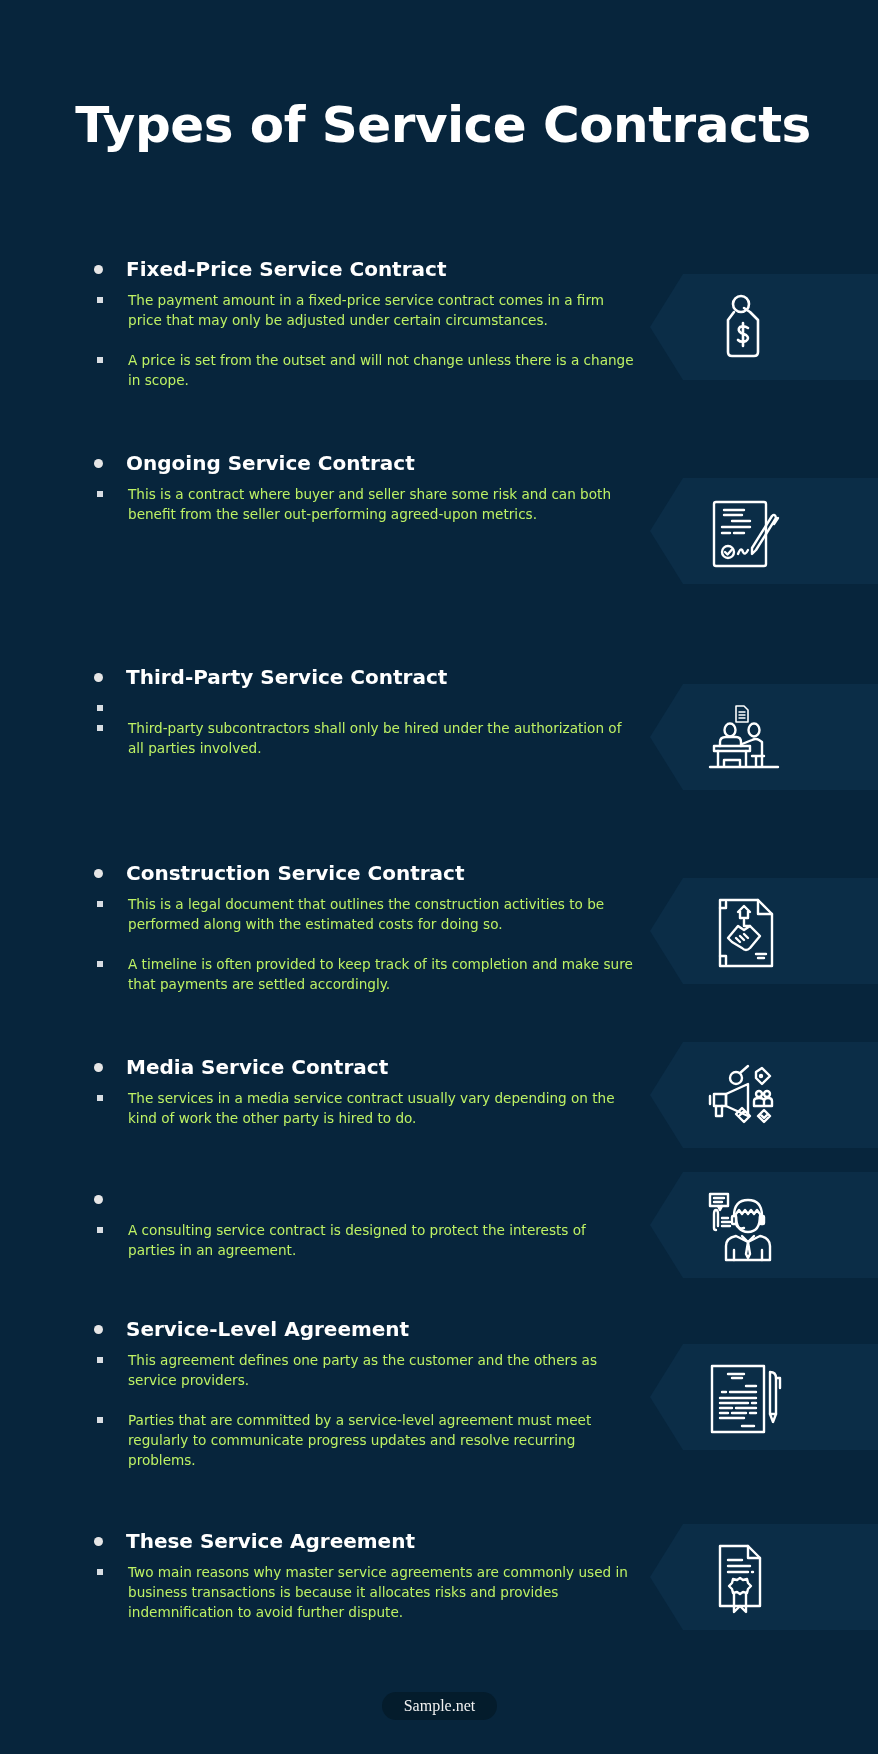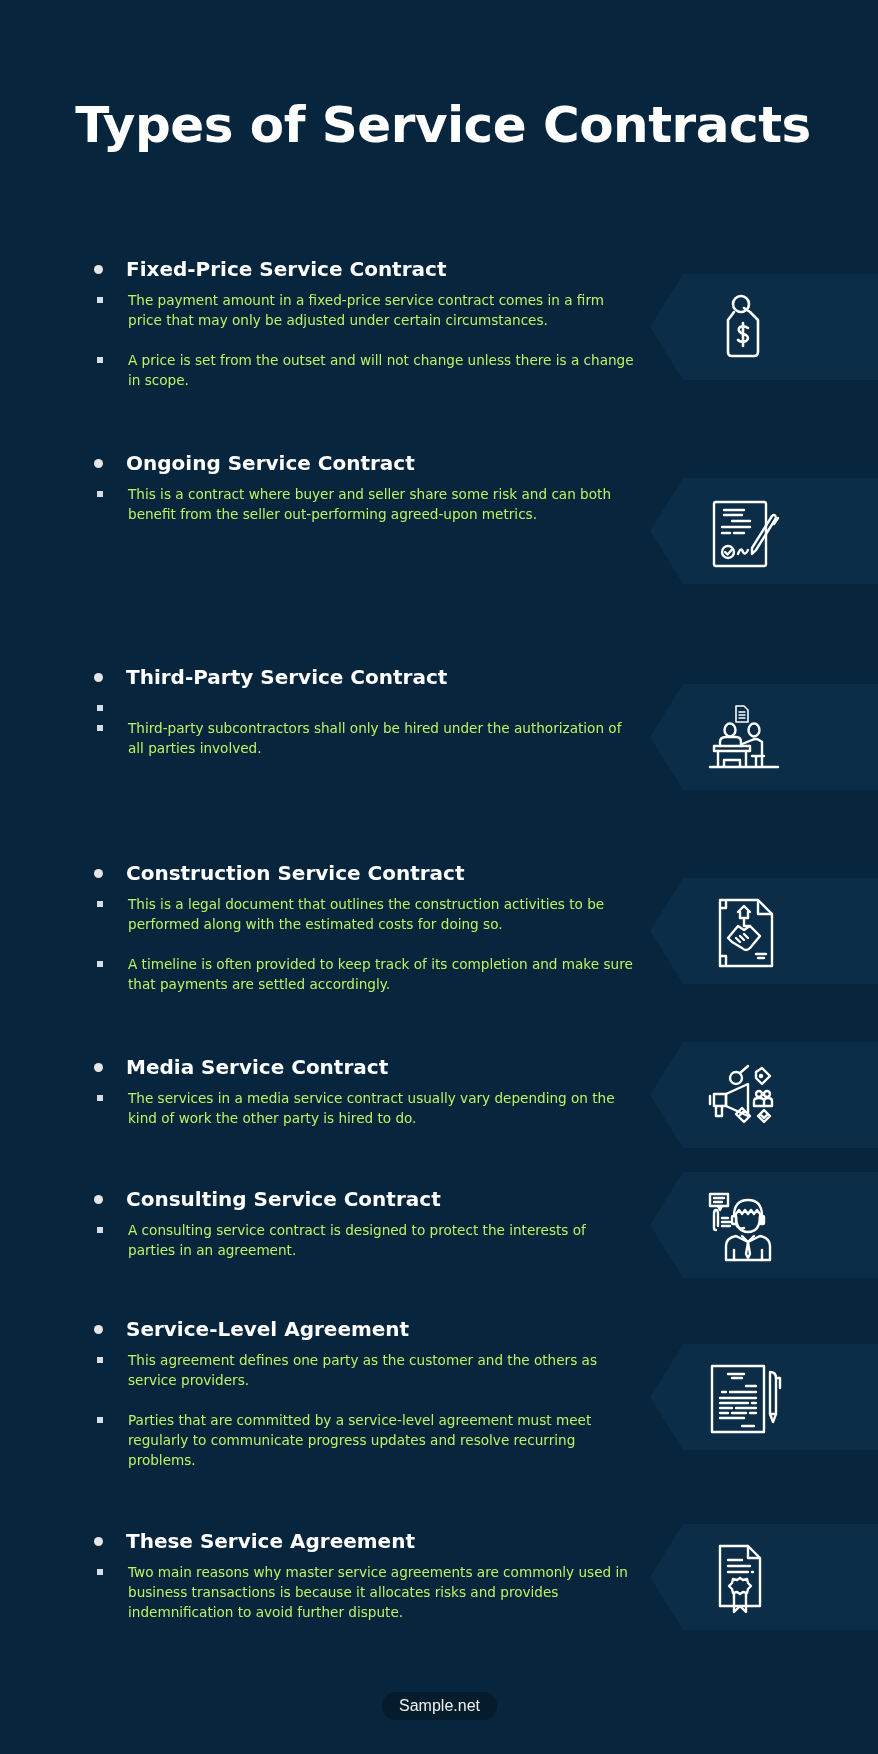--- a/index.html
+++ b/index.html
@@ -27,21 +27,21 @@
     .panel {
       position: absolute; left: 650px; width: 228px; height: 106px;
       background: #0b2d47;
       clip-path: polygon(33px 0, 228px 0, 228px 106px, 33px 106px, 0 53px);
     }
     .panel svg { position: absolute; left: 56px; top: 16px; width: 76px; height: 76px; }
     .footer {
       position: absolute; left: 382px; top: 1692px; width: 115px; height: 28px;
       border-radius: 14px; background: #041c2c;
       display: flex; align-items: center; justify-content: center;
-      font-family: Liberation Sans, sans-serif; font-size: 16px; color: #f2f2f2;
+      font-family: Liberation Serif, serif; font-size: 16px; color: #f2f2f2;
     }
   </style>
 </head>
 <body>
 
 <h1 class="title">Types of Service Contracts</h1>
 
 <div class="section" style="top:256px;">
   <div class="sec-head">
     <span class="dot"></span>
@@ -152,21 +152,20 @@
       <circle cx="61" cy="36" r="3"></circle>
     <path d="M48 48 V43 Q48 40 53 40 Q58 40 58 43 V48 Z M58 48 V43 Q58 40 62 40 Q66 40 66 43 V48 Z"></path>
     <path d="M30 56 L36 50 L44 58 L38 64 Z M34 57 L38 53"></path>
     <path d="M52 58 L58 52 L64 58 L58 64 Z M54 56 L58 60 L62 56"></path>
   </svg>
 </div>
 
 <div class="section" style="top:1186px;">
   <div class="sec-head">
     <span class="dot"></span>
-    <span class="sec-title">Consulting Service Contract</span>
   </div>
   <div class="bullets">
     <div class="bullet"><span class="sq"></span><span>A consulting service contract is designed to protect the interests of parties in an agreement.</span></div>
   </div>
 </div>
 <div class="panel" style="top:1172px;">
   <svg viewBox="0 0 76 76" fill="none" stroke="#fff" stroke-width="2.4" stroke-linecap="round" stroke-linejoin="round">
     <rect x="4" y="6" width="18" height="12"></rect>
     <path d="M8 10 H18 M8 14 H16 M12 18 L14 22 L16 18"></path>
     <path d="M8 26 V40 Q8 42 10 42 M8 26 Q8 22 10 22 Q12 22 12 26 V38"></path>

